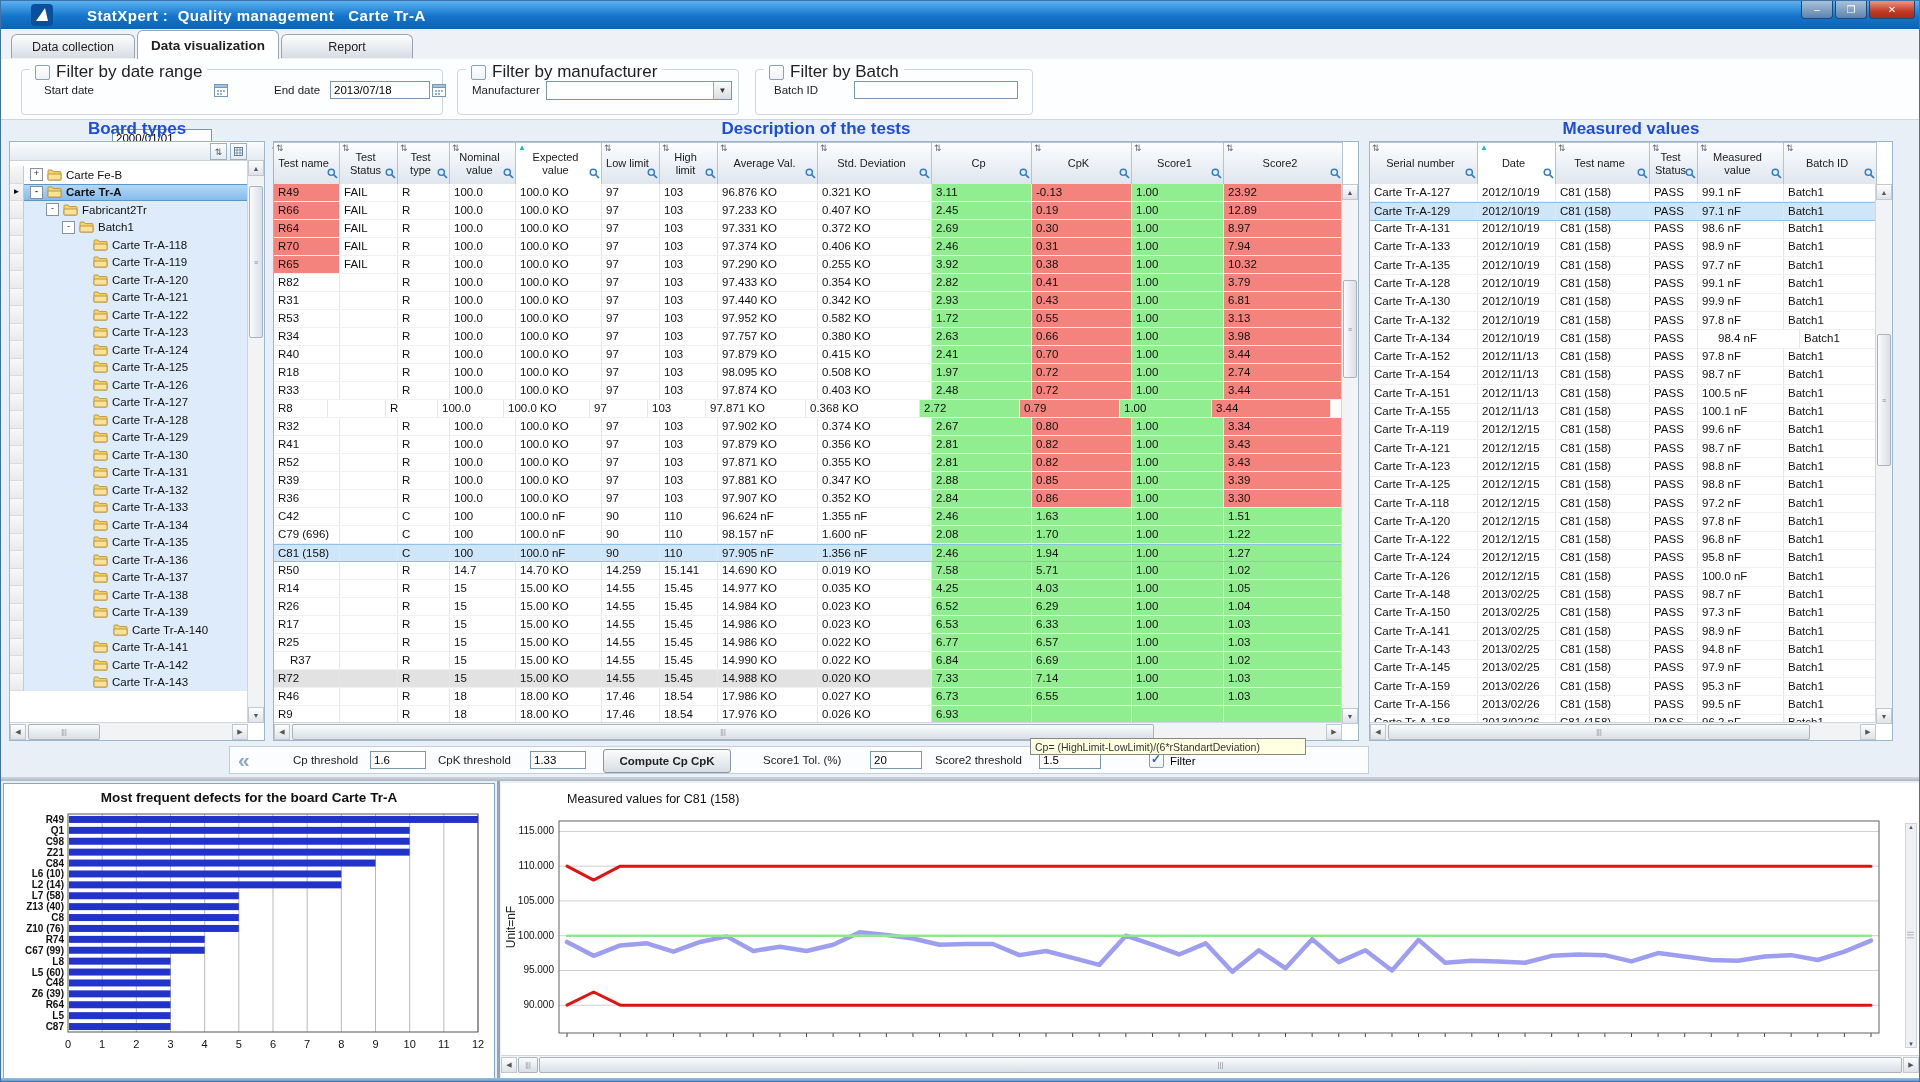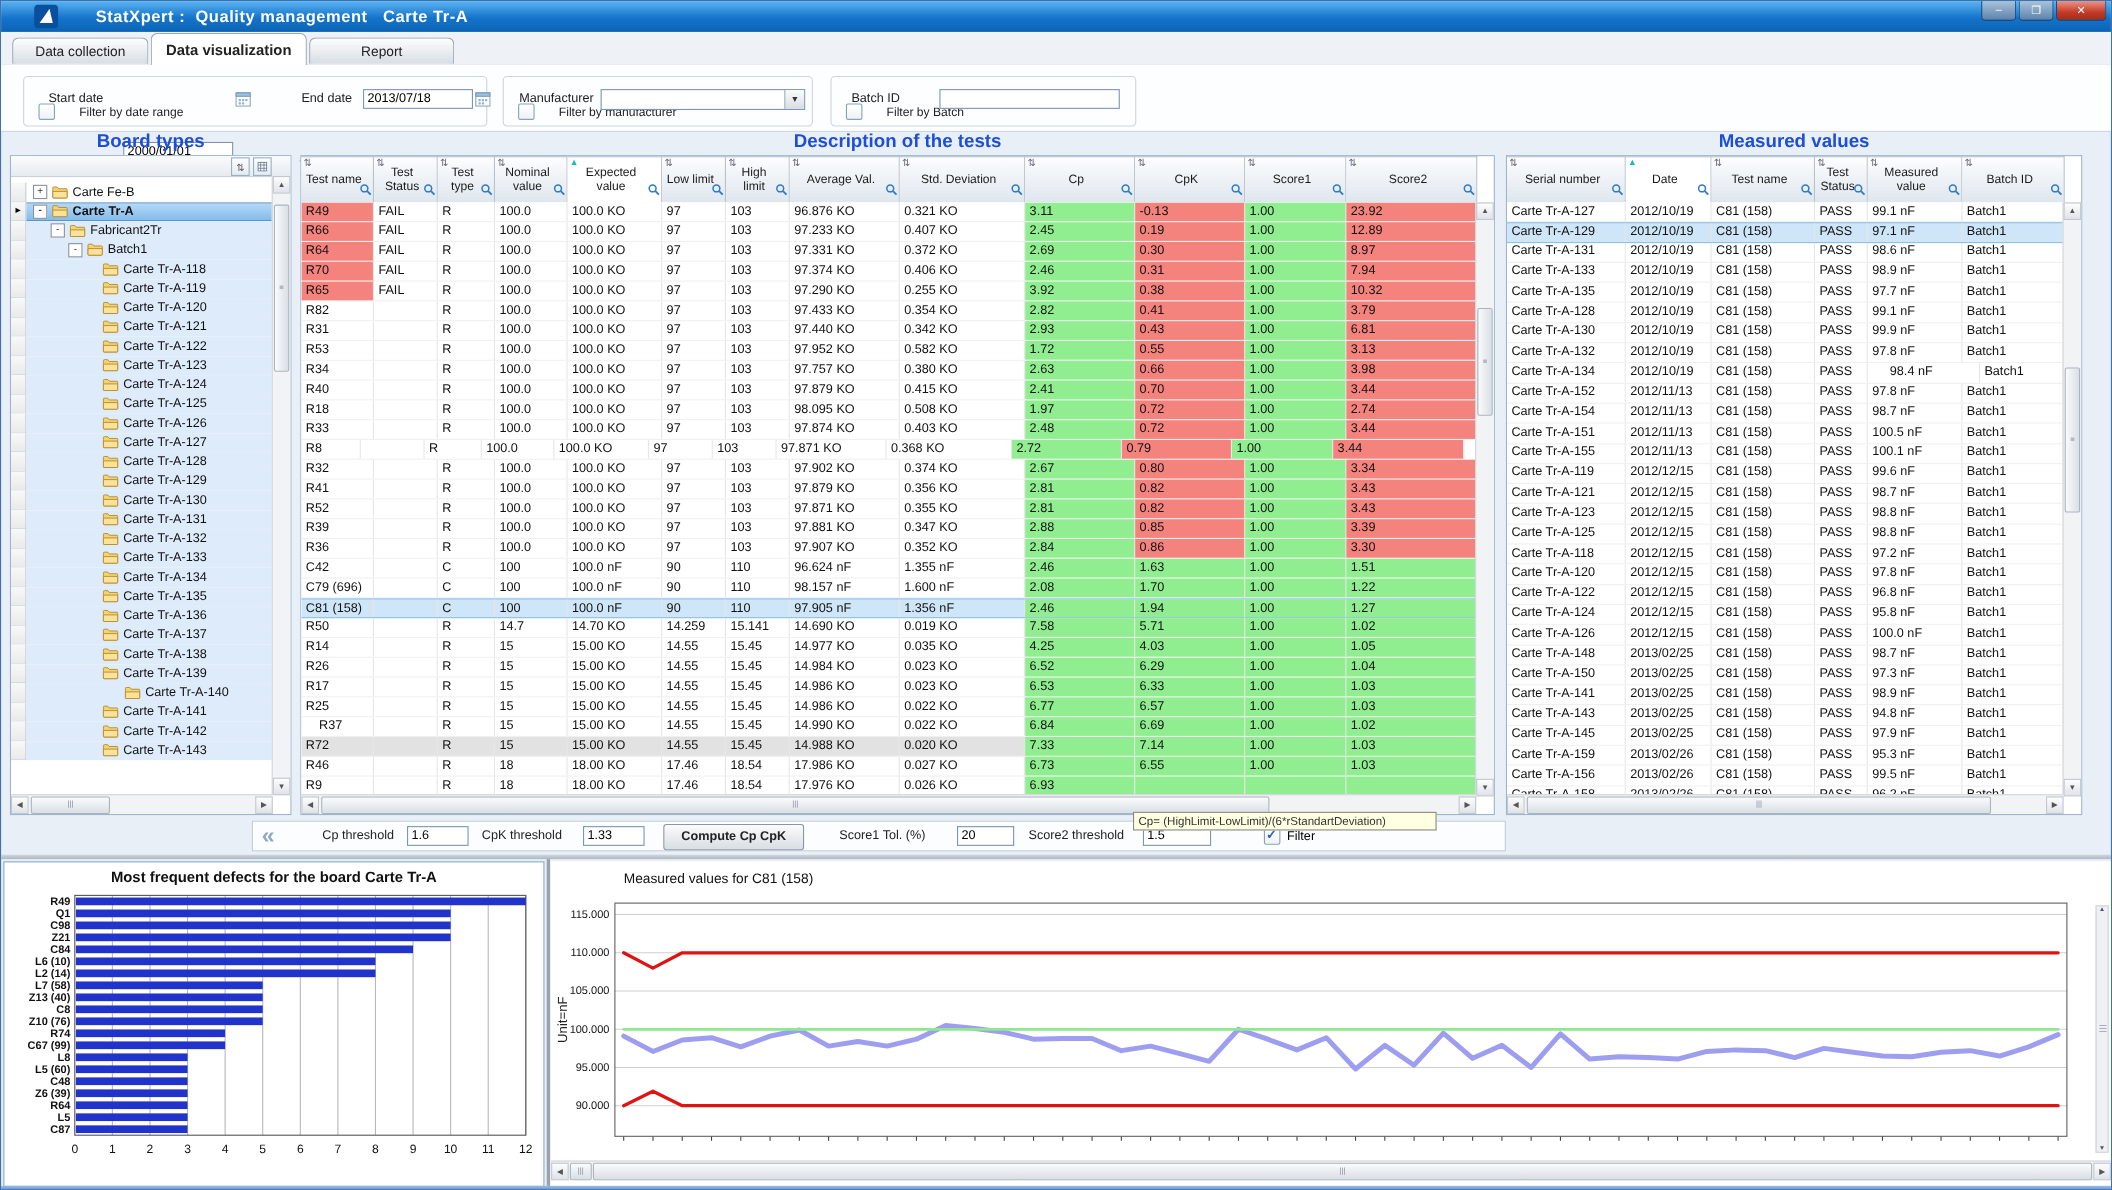--- a/index.html
+++ b/index.html
@@ -17,21 +17,21 @@
   .winbtn.close{width:44px;background:linear-gradient(#ef9384,#c23b26 60%,#a52c18);}
   
   #tabbar{position:absolute;left:0;top:28px;width:100%;height:30px;background:#eef2f6;border-bottom:1px solid #98a6b6;}
   .tab{position:absolute;top:5px;height:24px;border:1px solid #98a4b4;border-bottom:none;border-radius:6px 6px 0 0;
     background:linear-gradient(#fdfdfd,#d8dde4);font-size:12.5px;color:#222;
     display:flex;align-items:center;justify-content:center;cursor:default;box-sizing:border-box;}
   .tab.active{top:1px;height:29px;background:#fff;font-weight:bold;font-size:13.5px;z-index:3;}
   
   #filterbar{position:absolute;left:0;top:58px;width:100%;height:60px;background:#fdfeff;border-bottom:1px solid #ccd6e2;}
   .fgroup{position:absolute;top:10px;height:44px;border:1px solid #ccd5e0;border-radius:4px;}
-  .fglabel{position:absolute;top:-8px;left:8px;background:#fdfeff;padding:0 5px;display:flex;align-items:center;gap:22px;font-size:11px;color:#222;margin-top:32px;}
+  .fglabel{position:absolute;top:-8px;left:8px;background:#fdfeff;padding:0 5px;display:flex;align-items:center;gap:6px;font-size:17px;color:#222;}
   .cb{width:13px;height:13px;border:1px solid #8aa0b6;border-radius:2px;background:linear-gradient(#fff,#eef2f6);
       position:relative;flex:none;}
   .cb.checked::after{content:"✓";position:absolute;left:1px;top:-2px;color:#2a62bd;font-weight:bold;font-size:12px;}
   .flabel{position:absolute;font-size:11.5px;color:#222;}
   .finput{position:absolute;height:18px;border:1px solid #7a96b0;background:#fff;font-size:11.5px;
       font-family:"Liberation Sans",sans-serif;padding:0 3px;box-sizing:border-box;}
   .calbtn{position:absolute;width:17px;height:18px;display:flex;align-items:center;justify-content:center;}
   .fselect{position:absolute;height:19px;border:1px solid #7a96b0;background:#fff;box-sizing:border-box;}
   .fselect .arrowbtn{position:absolute;right:0;top:0;width:17px;height:100%;
       background:linear-gradient(#fbfbfb,#d8dde4);border-left:1px solid #9ab;display:flex;align-items:center;justify-content:center;

